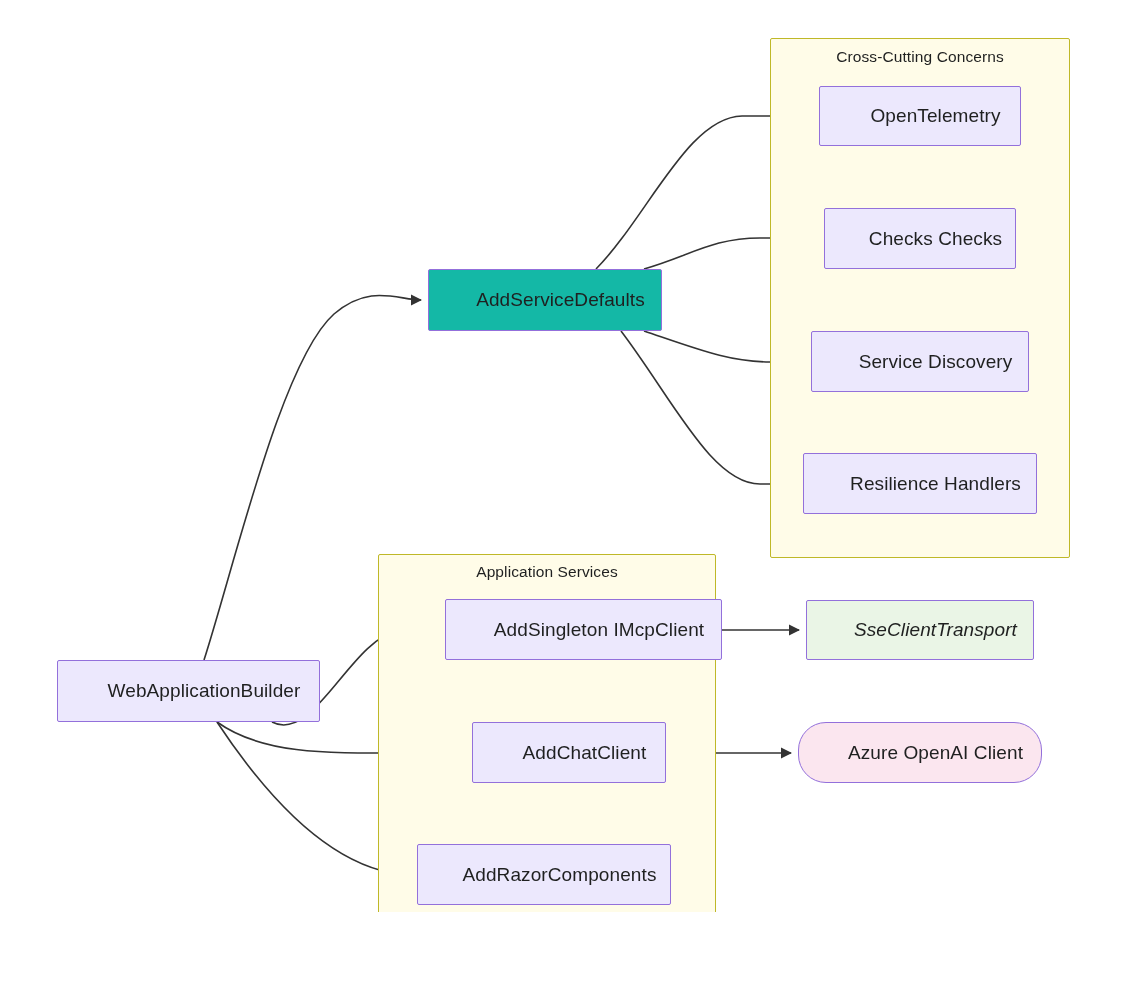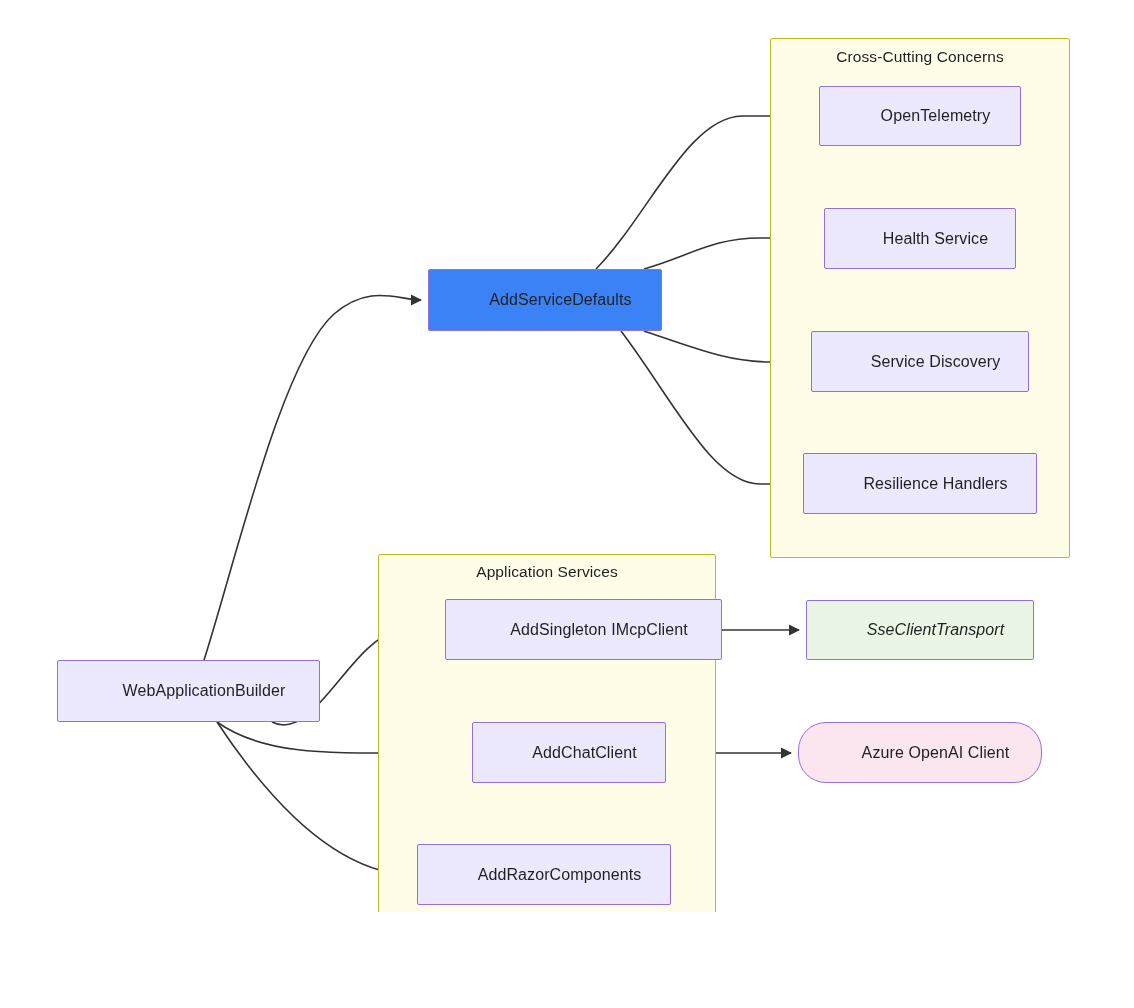--- a/index.html
+++ b/index.html
@@ -51,29 +51,29 @@
     white-space: nowrap;
   }
   .node {
     position: absolute;
     box-sizing: border-box;
     display: flex;
     align-items: center;
     justify-content: center;
     border: 1.3px solid #9370db;
     border-radius: 2px;
-    font-size: 16px;
+    font-size: 19px;
     color: #1f2020;
     letter-spacing: 0.1px;
     white-space: nowrap;
     text-align: center;
     padding-left: 31px;
   }
   .fill-lavender { background: #ece8fd; }
-  .fill-blue     { background: #3b82f6; }
+  .fill-blue     { background: #14b8a6; }
   .fill-green    { background: #eaf5e6; font-style: italic; }
   .fill-pink     { background: #fbe6ef; }
 </style>
 </head>
 <body>
 
 <div id="diagram-root">
 
   <svg id="edge-layer" width="1134" height="1008" viewBox="0 0 1134 1008" xmlns="http://www.w3.org/2000/svg">
     <defs>
@@ -99,21 +99,21 @@
 
     <div class="cluster" id="cluster-0" style="left: 770px; top: 38px; width: 300px; height: 520px;"></div>
     <div class="cluster-title" id="cluster-title-0" style="left: 770px; width: 300px; top: 48px;">Cross-Cutting Concerns</div>
 
     <div class="cluster" id="cluster-1" style="left: 378px; top: 554px; width: 338px; height: 390px;"></div>
     <div class="cluster-title" id="cluster-title-1" style="left: 378px; width: 338px; top: 563px;">Application Services</div>
 
     <div class="node fill-lavender" id="node-0" style="left: 57px; top: 660px; width: 263px; height: 62px;">WebApplicationBuilder</div>
     <div class="node fill-blue" id="node-1" style="left: 428px; top: 269px; width: 234px; height: 62px;">AddServiceDefaults</div>
     <div class="node fill-lavender" id="node-2" style="left: 819px; top: 86px; width: 202px; height: 60px;">OpenTelemetry</div>
-    <div class="node fill-lavender" id="node-3" style="left: 824px; top: 208px; width: 192px; height: 61px;">Health Service</div>
+    <div class="node fill-lavender" id="node-3" style="left: 824px; top: 208px; width: 192px; height: 61px;">Checks Checks</div>
     <div class="node fill-lavender" id="node-4" style="left: 811px; top: 331px; width: 218px; height: 61px;">Service Discovery</div>
     <div class="node fill-lavender" id="node-5" style="left: 803px; top: 453px; width: 234px; height: 61px;">Resilience Handlers</div>
     <div class="node fill-lavender" id="node-6" style="left: 406px; top: 599px; width: 277px; height: 61px; margin-left: 39px;">AddSingleton IMcpClient</div>
     <div class="node fill-lavender" id="node-7" style="left: 448px; top: 722px; width: 194px; height: 61px; margin-left: 24px;">AddChatClient</div>
     <div class="node fill-lavender" id="node-8" style="left: 417px; top: 844px; width: 254px; height: 61px;">AddRazorComponents</div>
     <div class="node fill-green" id="node-9" style="left: 806px; top: 600px; width: 228px; height: 60px;">SseClientTransport</div>
     <div class="node fill-pink" id="node-10" style="left: 798px; top: 722px; width: 244px; height: 61px; border-radius: 28px;">Azure OpenAI Client</div>
   </div>
 
 </div>

